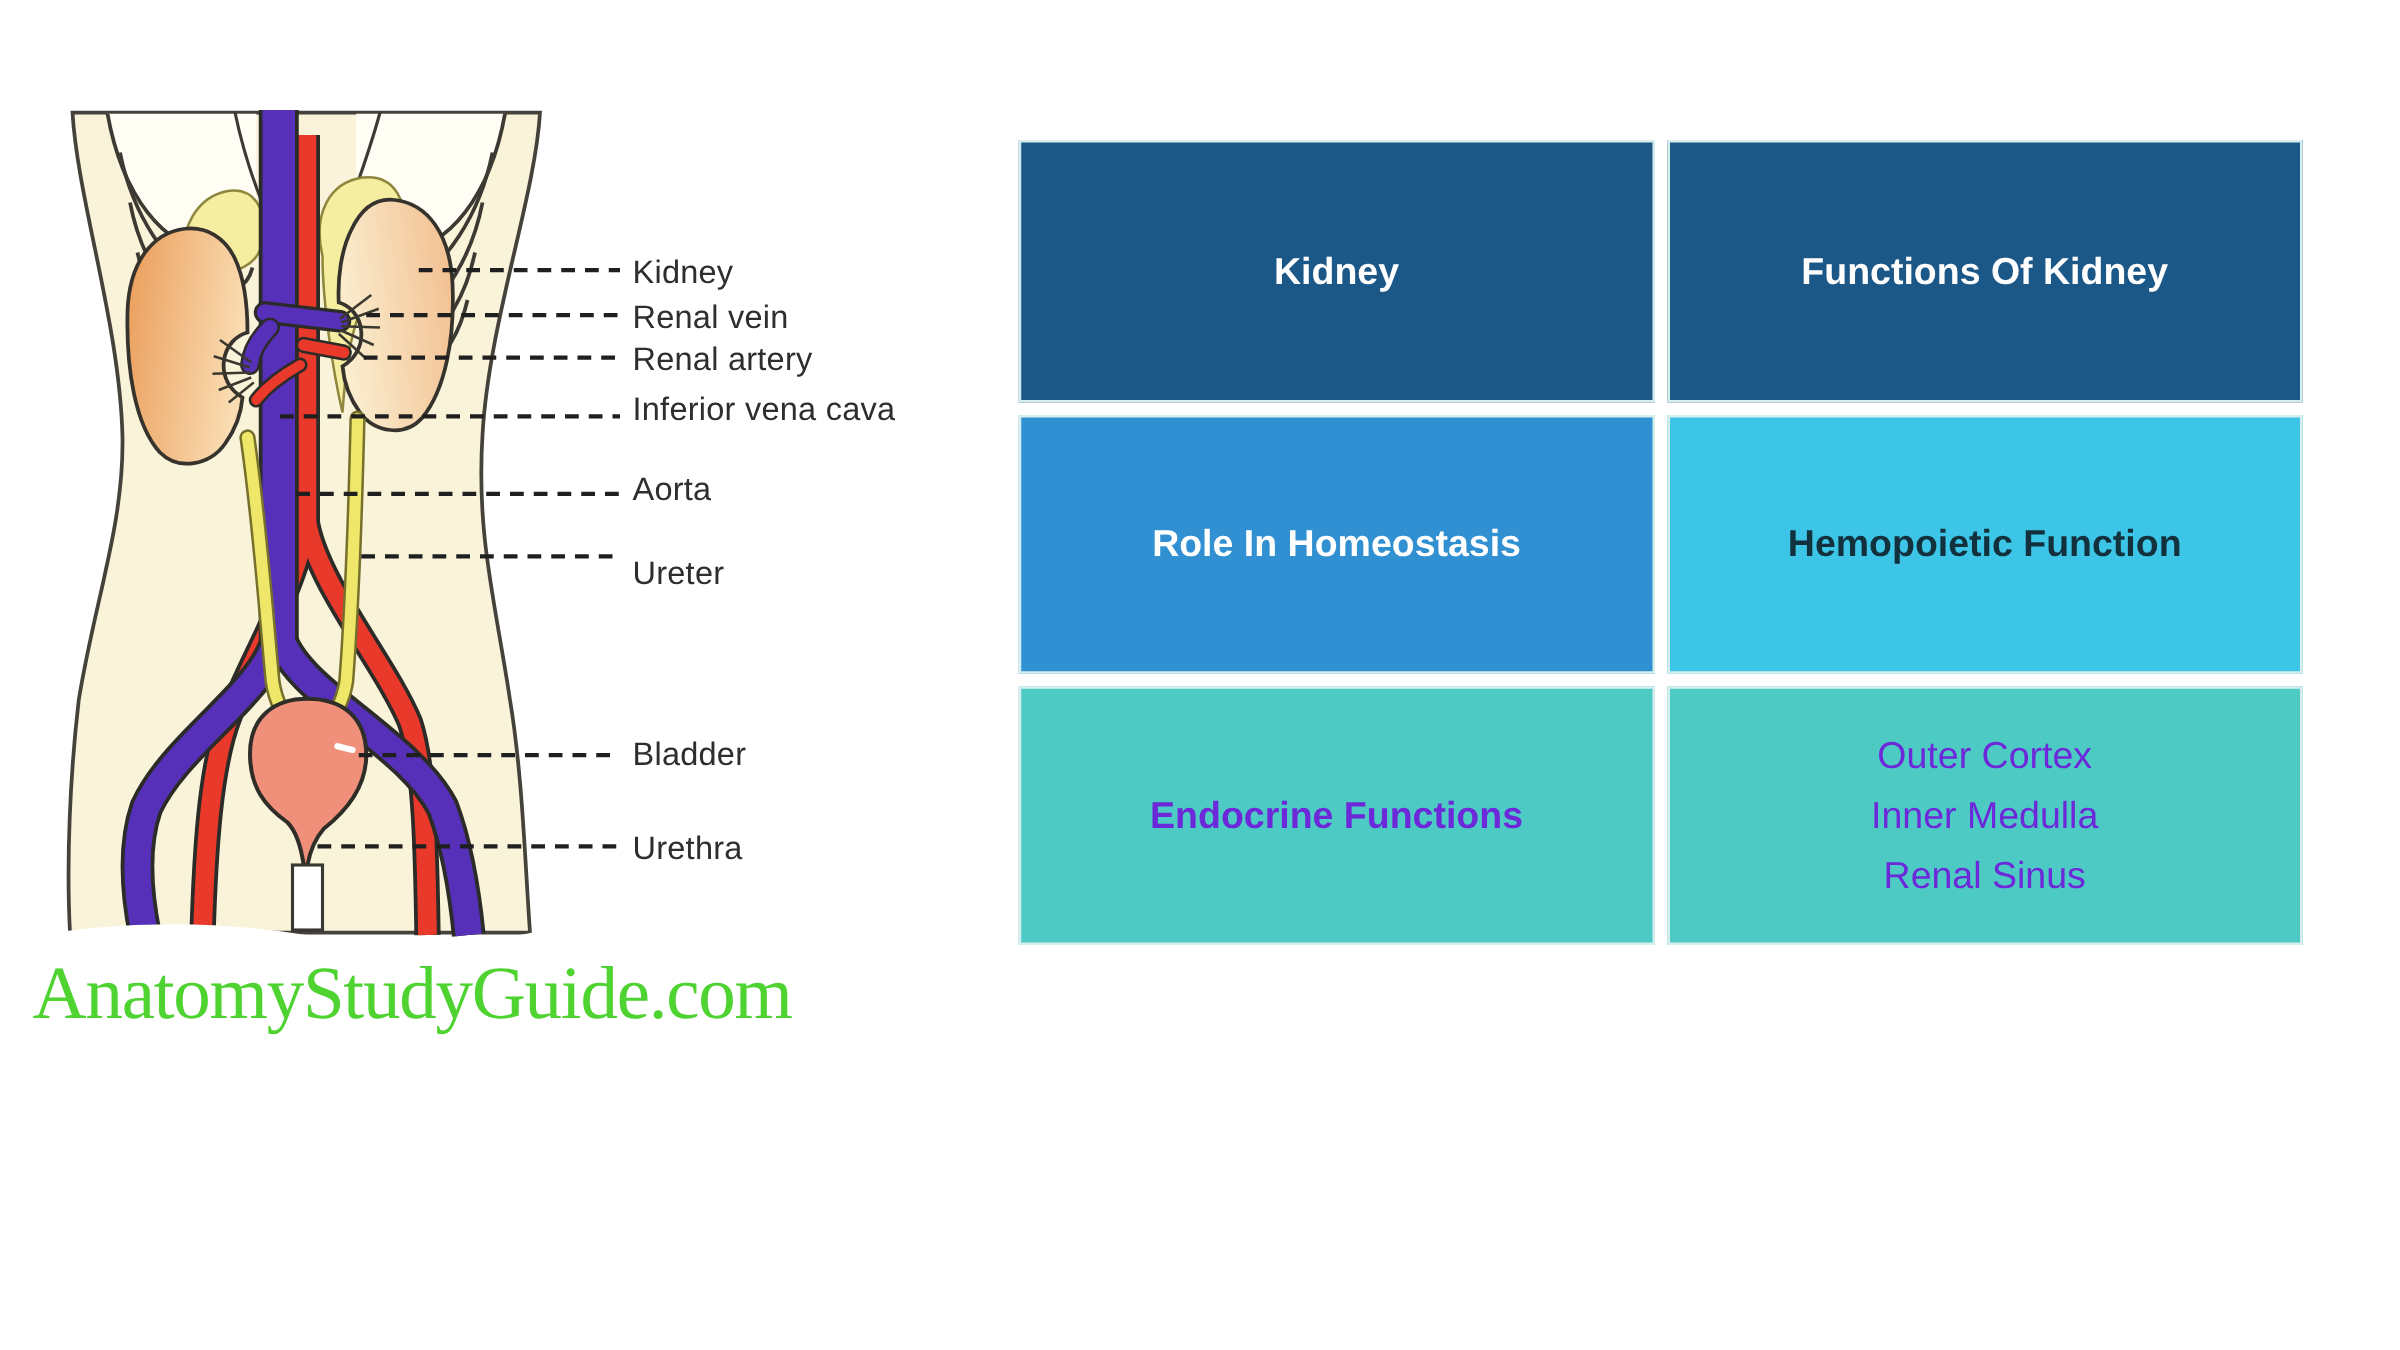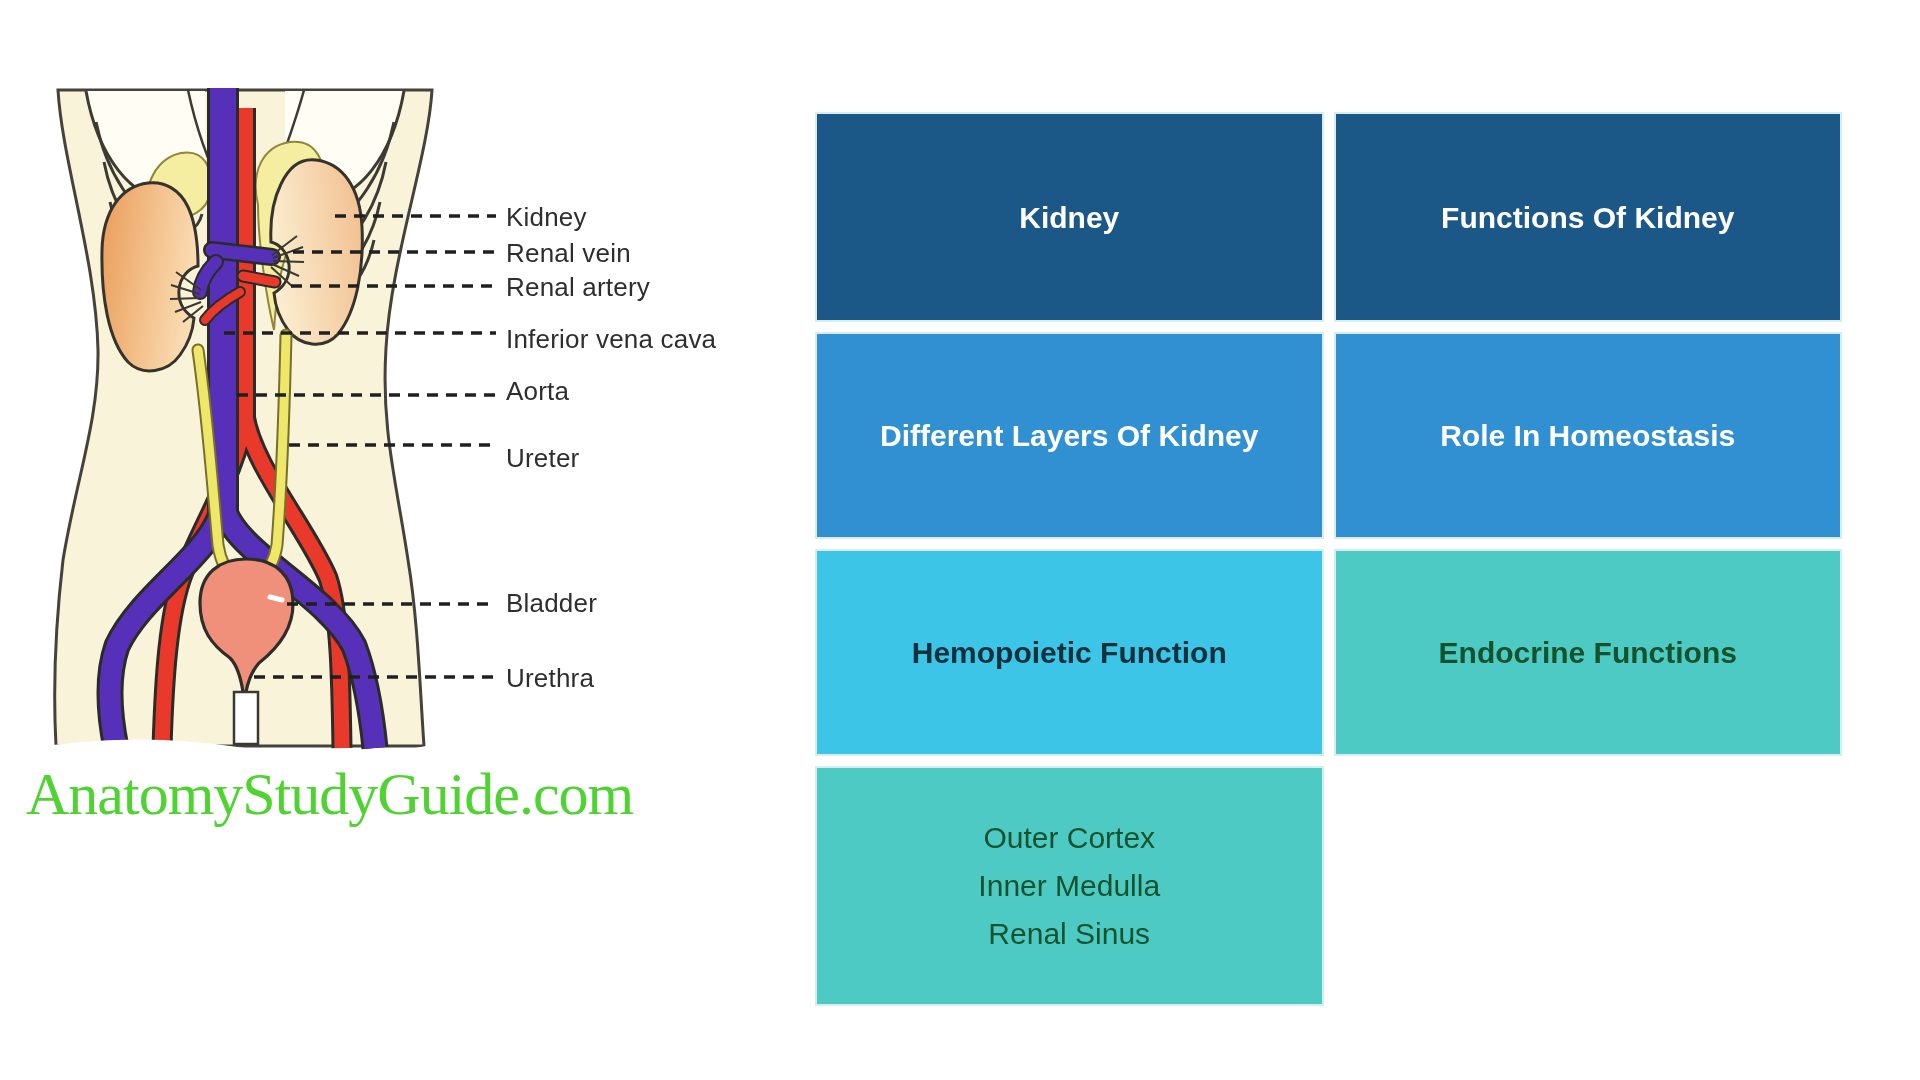--- a/index.html
+++ b/index.html
@@ -33,21 +33,21 @@
     left: 506px;
     color: #2e2e2e;
     font-size: 26px;
     font-weight: 400;
     letter-spacing: 0.2px;
     white-space: nowrap;
   }
   .lbl-0 { top: 202px; }
   .lbl-1 { top: 238px; }
   .lbl-2 { top: 272px; }
-  .lbl-3 { top: 324px; }
+  .lbl-3 { top: 312px; }
   .lbl-4 { top: 376px; }
   .lbl-5 { top: 443px; }
   .lbl-6 { top: 588px; }
   .lbl-7 { top: 663px; }
 
   .watermark {
     position: absolute;
     left: 26px;
     top: 760px;
     font-family: "Liberation Serif", serif;
@@ -78,21 +78,21 @@
     font-size: 30px;
     font-weight: bold;
     line-height: 1.5;
     white-space: pre-line;
     border: 2px solid #d6eeee;
     padding: 8px 20px;
   }
   .row-1 { background: #1b5787; color: #ffffff; }
   .row-2 { background: #3190d2; color: #ffffff; }
   .row-3 { background: #3cc5e7; color: #12313c; }
-  .row-4 { background: #4ecac4; color: #14532d; }
+  .row-4 { background: #4ecac4; color: #6d28d9; }
   .cell.regular { font-weight: 400; line-height: 1.6; }
 </style>
 </head>
 <body>
 
 <div class="stage">
 
   <div class="figure-wrap">
     <svg width="780" height="790" viewBox="0 0 780 790">
       <defs>
@@ -245,21 +245,20 @@
   <div class="anat-label lbl-5">Ureter</div>
   <div class="anat-label lbl-6">Bladder</div>
   <div class="anat-label lbl-7">Urethra</div>
 
   <div class="watermark">AnatomyStudyGuide.com</div>
 
   <div class="info-table">
     <div class="cell row-1">Kidney</div>
     <div class="cell row-1">Functions Of Kidney</div>
 
-    <div class="cell row-2">Different Layers Of Kidney</div>
     <div class="cell row-2">Role In Homeostasis</div>
 
     <div class="cell row-3">Hemopoietic Function</div>
 
     <div class="cell row-4">Endocrine Functions</div>
     <div class="cell row-4 regular">Outer Cortex
 Inner Medulla
 Renal Sinus</div>
   </div>
 

